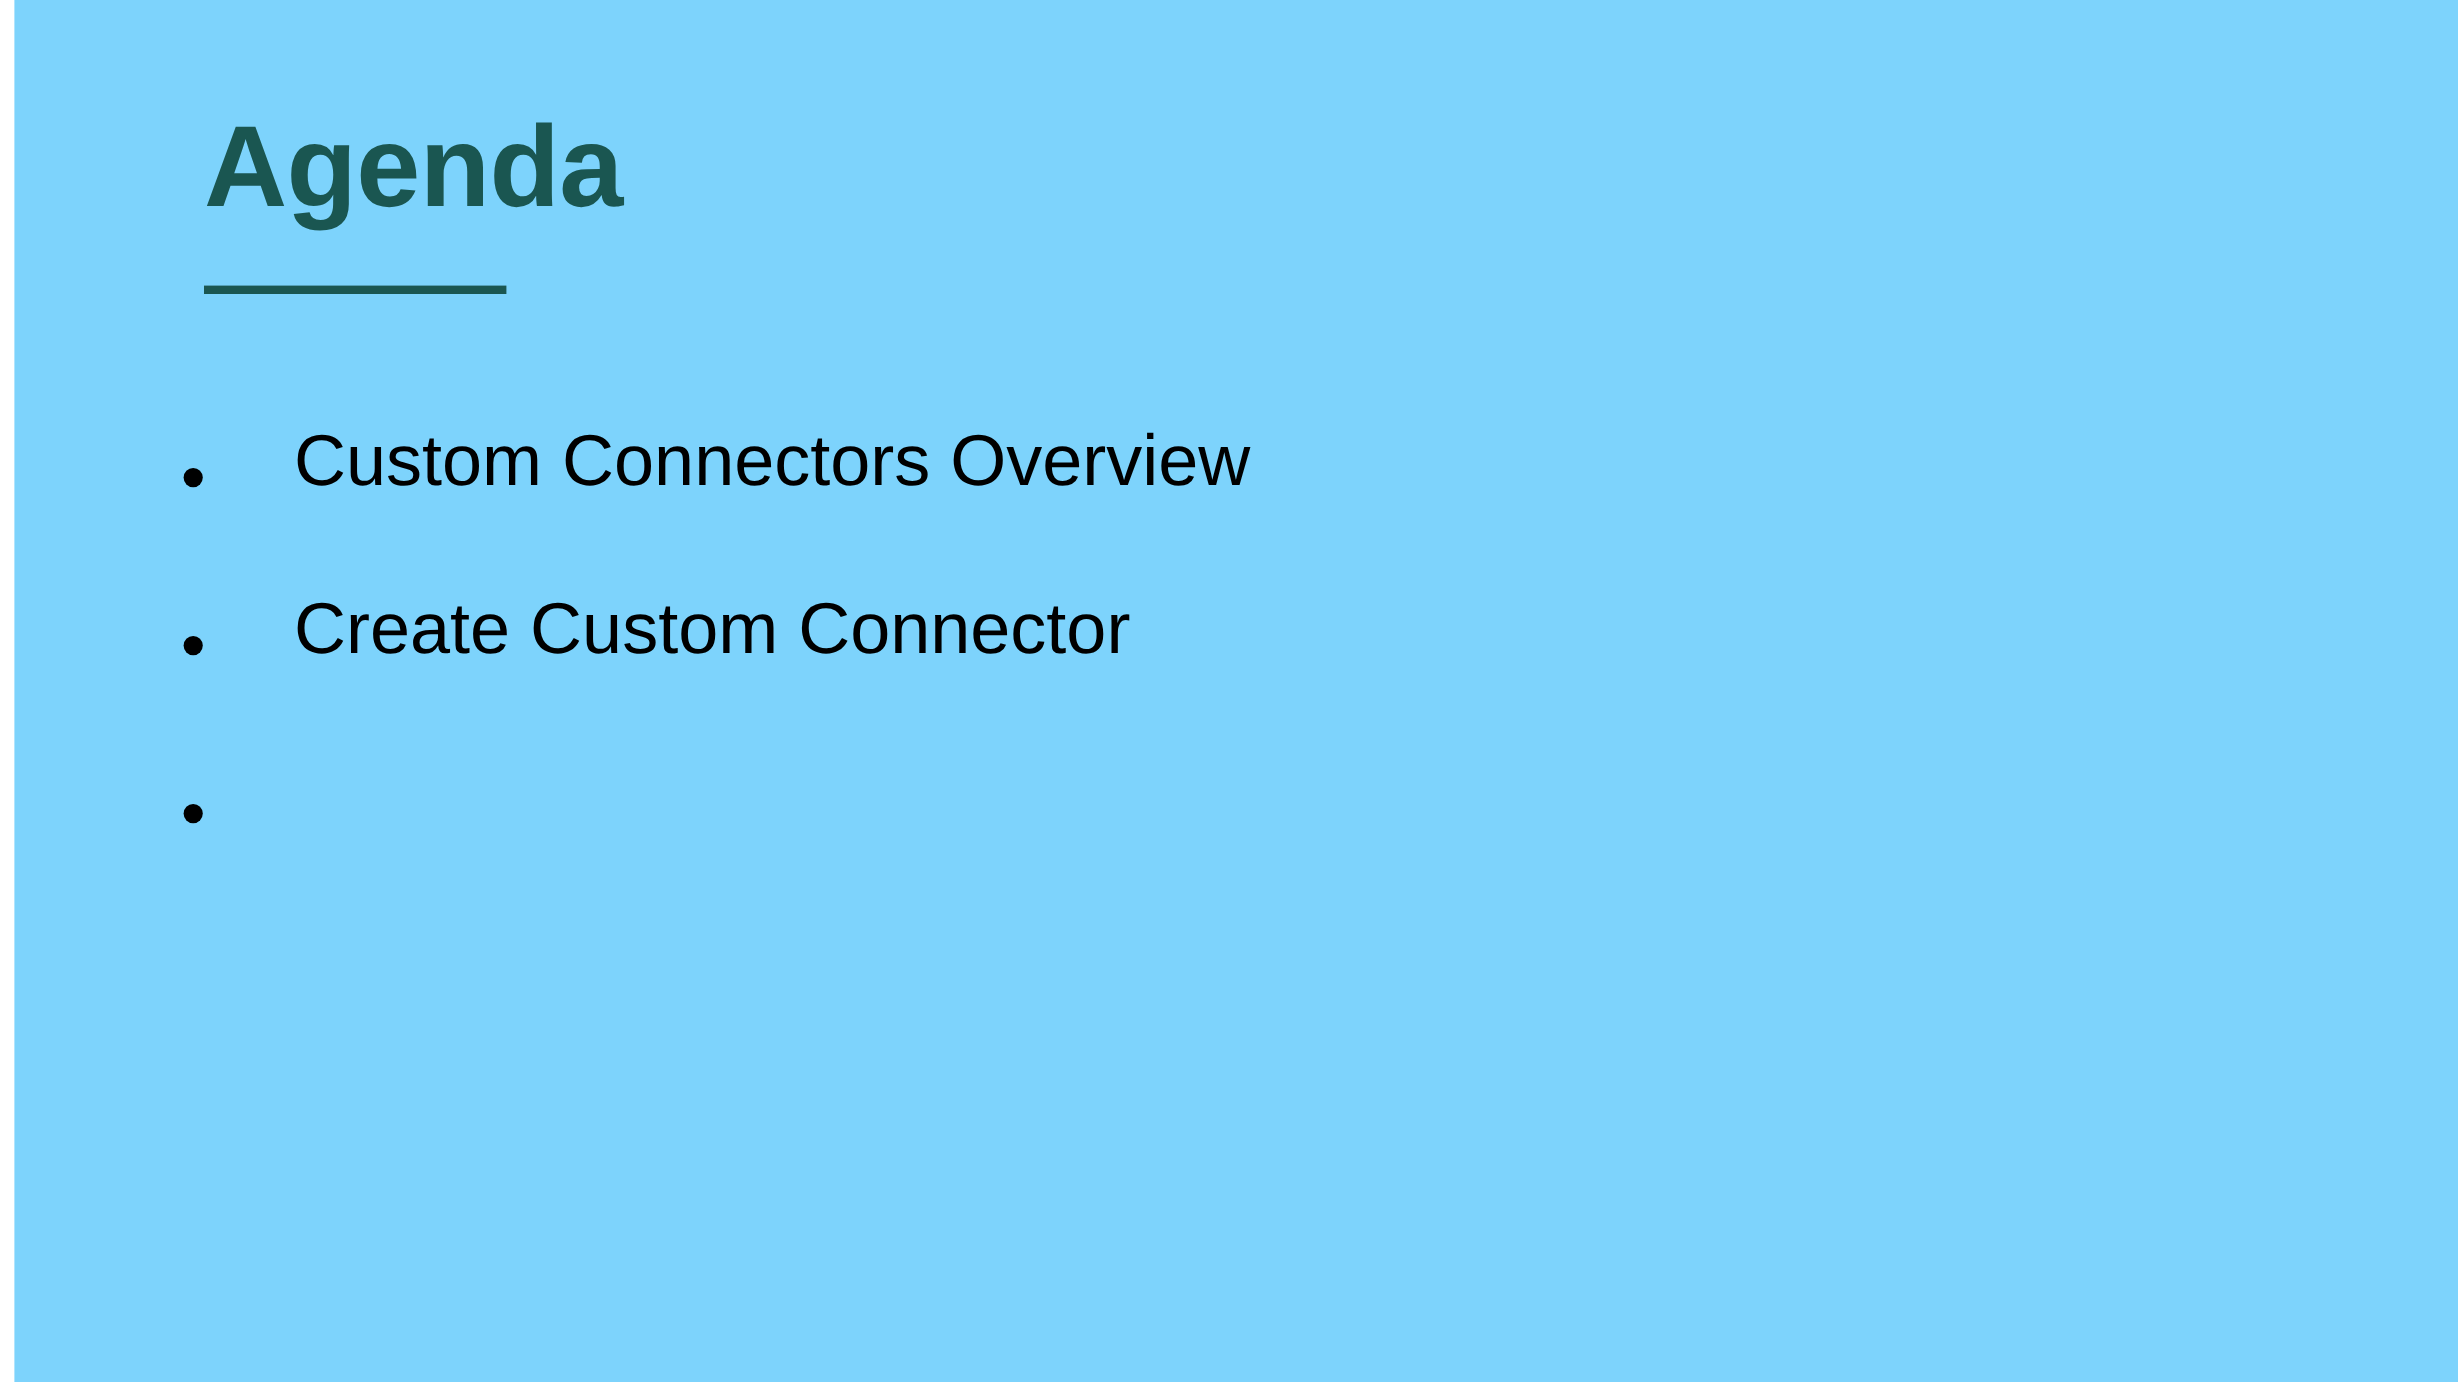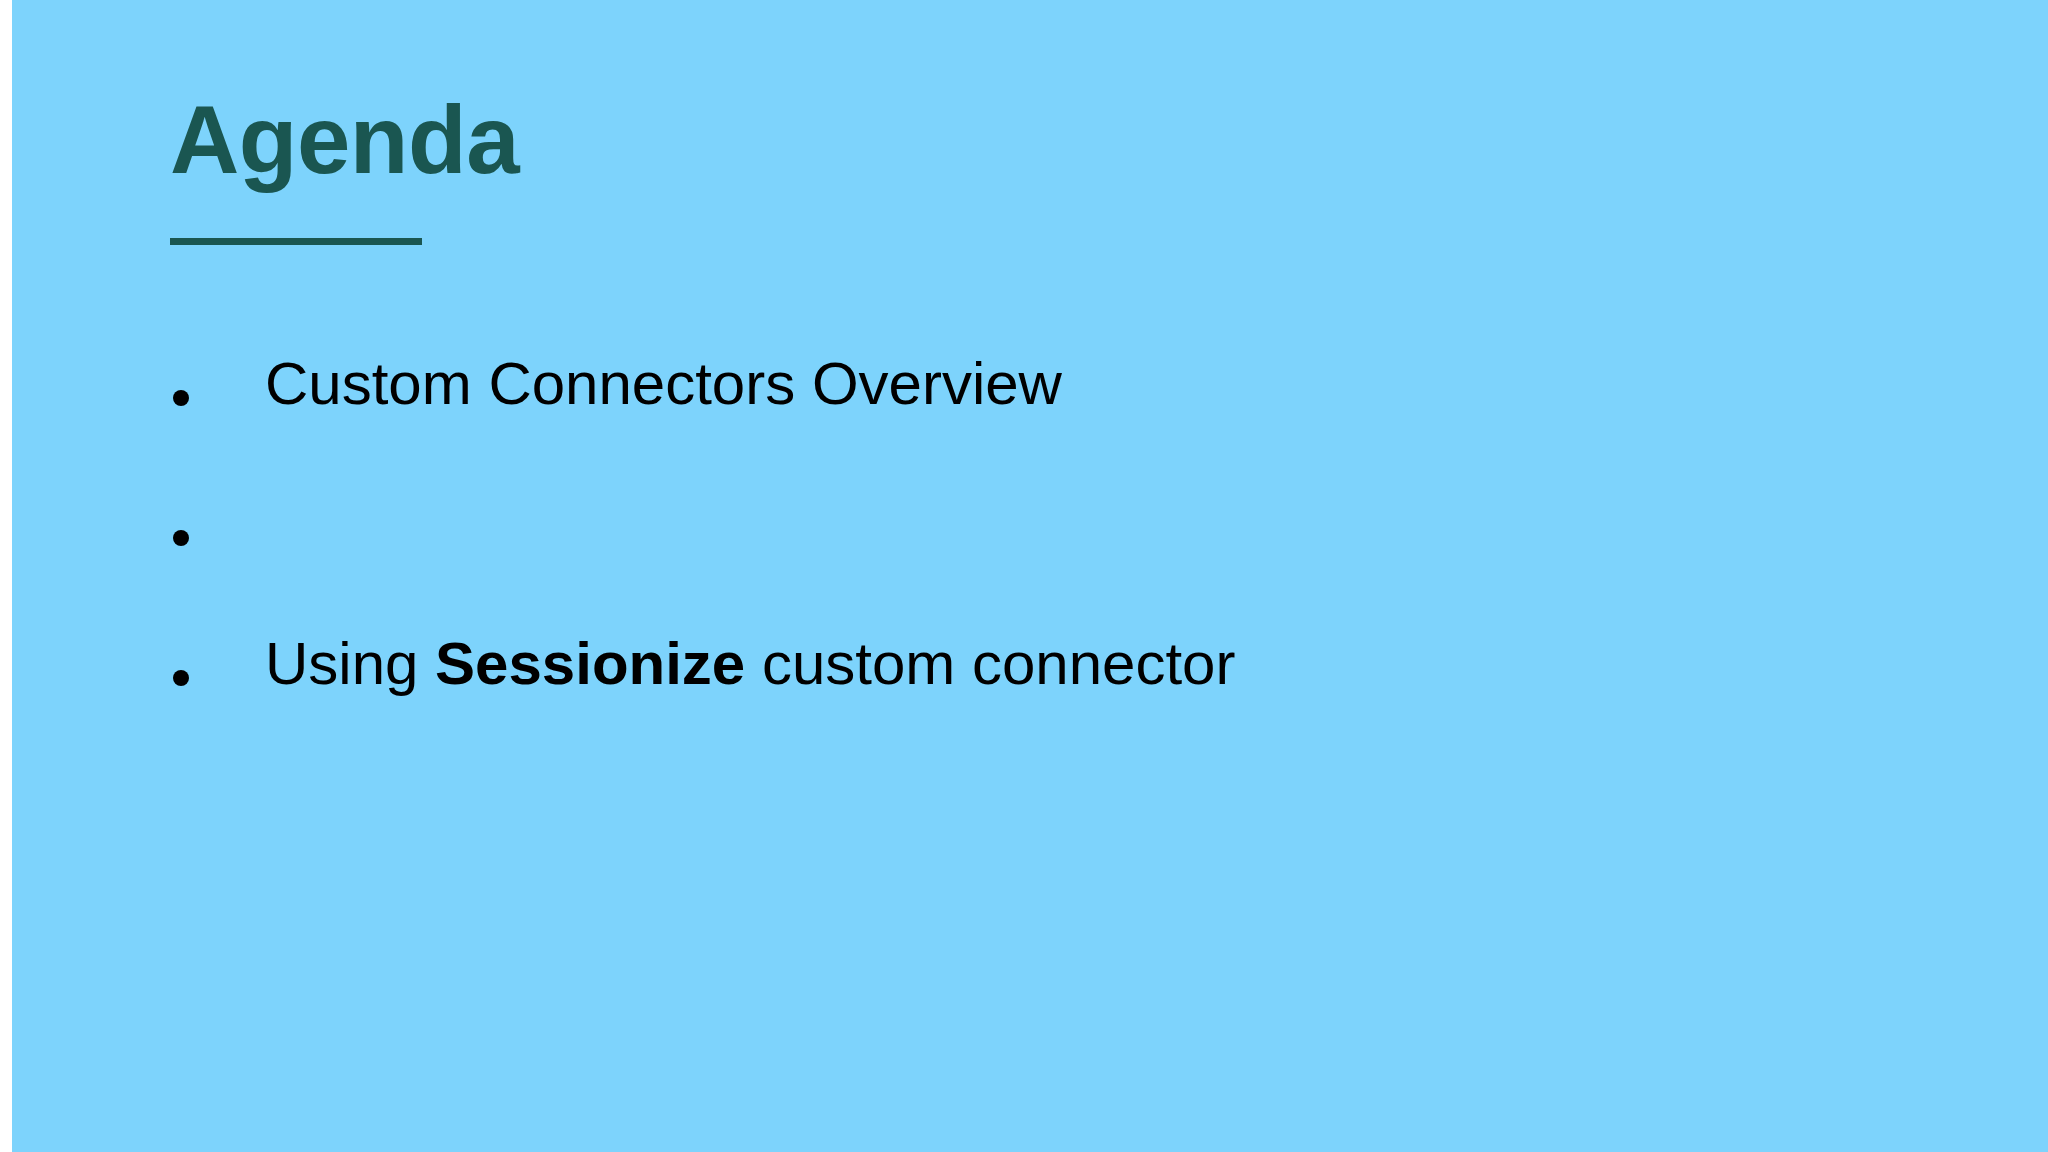--- a/index.html
+++ b/index.html
@@ -45,21 +45,21 @@
   .title-rule {
     margin-top: 50px;
     width: 252px;
     height: 7px;
     background: #1a5651;
   }
 
   
   .agenda-list {
     position: absolute;
-    left: 152px;
+    left: 132px;
     top: 352px;
     width: 1860px;
     margin: 0;
     padding: 0;
     list-style: none;
   }
 
   .agenda-item {
     display: flex;
     align-items: flex-start;
@@ -105,23 +105,23 @@
 
   <ul class="agenda-list">
 
     <li class="agenda-item">
       <span class="bullet-marker"></span>
       <span class="agenda-text">Custom Connectors Overview</span>
     </li>
 
     <li class="agenda-item">
       <span class="bullet-marker"></span>
+      <span class="agenda-text">Create Custom Connector</span>
     </li>
 
 
     <li class="agenda-item">
       <span class="bullet-marker"></span>
-      <span class="agenda-text"><span>Using </span><span class="emphasis">Sessionize</span><span> custom connector</span></span>
     </li>
 
   </ul>
 
 </div>
 
 </body></html>

